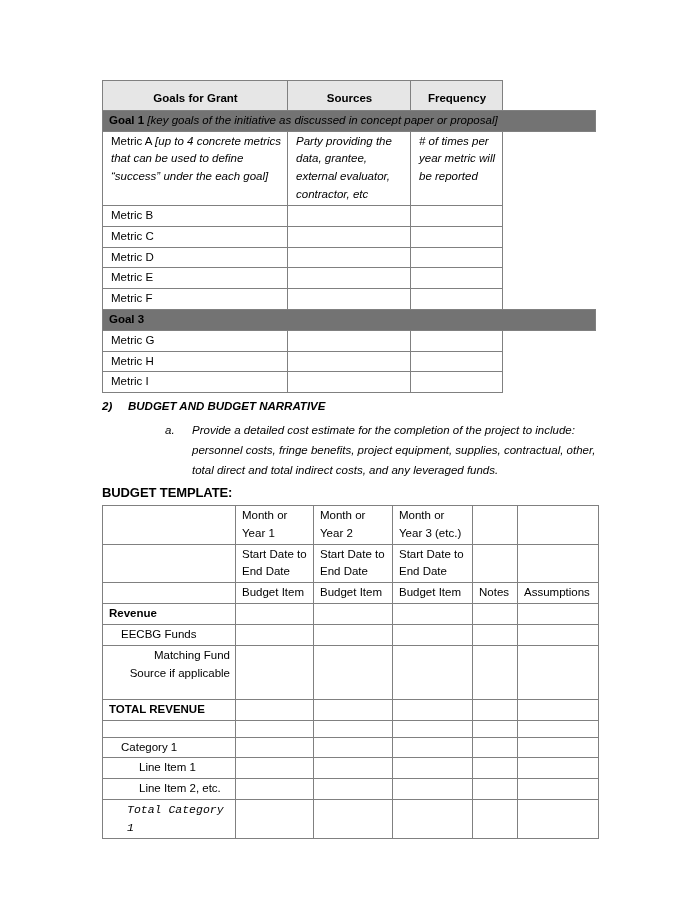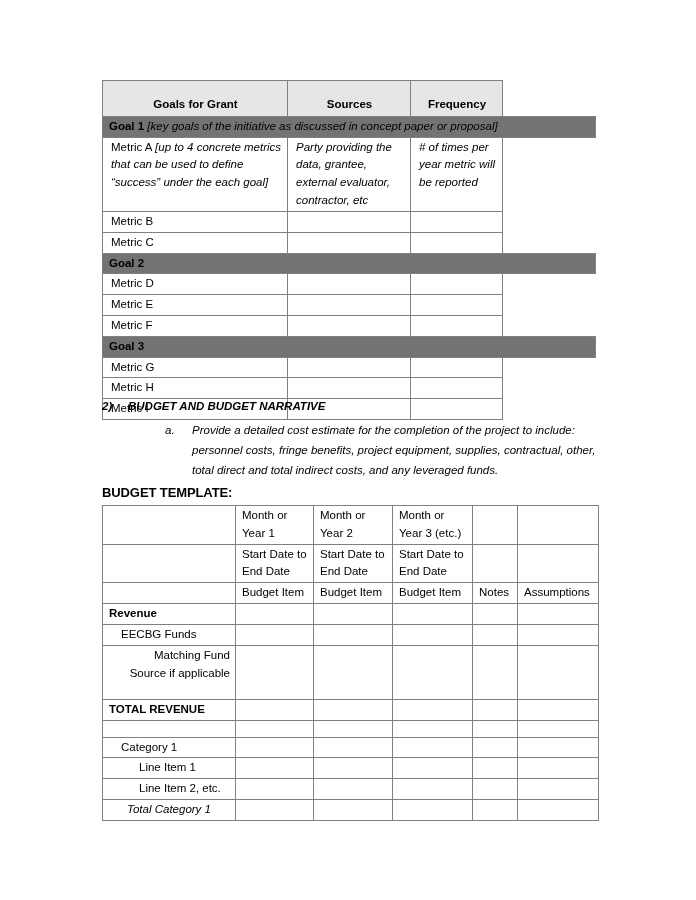--- a/index.html
+++ b/index.html
@@ -45,21 +45,21 @@
     position: absolute;
     left: 102px;
     top: 80px;
     width: 493px;
   }
   #goals-table td.hdr {
     background: #e6e6e6;
     font-weight: bold;
     text-align: center;
     height: 21px;
-    padding-top: 15px;
+    padding-top: 9px;
   }
   #goals-table td.goal {
     background: #737373;
     font-weight: bold;
     height: 17px;
     padding-top: 1px;
     padding-bottom: 1px;
     white-space: nowrap;
   }
   #goals-table td.goal .note {
@@ -127,21 +127,21 @@
   #budget-table td {
     height: 17px;
     padding-top: 1px;
     padding-bottom: 1px;
   }
   #budget-table td.two-line { height: 36px; }
   #budget-table td.three-line { height: 54px; text-align: right; }
   #budget-table td.bold { font-weight: bold; }
   #budget-table td.ind1 { padding-left: 18px; }
   #budget-table td.ind2 { padding-left: 36px; }
-  #budget-table td.ital-ind { padding-left: 24px; font-style: italic; }
+  #budget-table td.ital-ind { padding-left: 24px; font-style: italic; font-family: Liberation Mono, monospace; }
 </style>
 </head>
 <body>
 
 <div class="page">
 
   <table id="goals-table" class="doc-table">
     <colgroup>
       <col style="width:185px">
       <col style="width:123px">
@@ -174,23 +174,20 @@
         <td class="blank-cell"></td>
       </tr>
 
       <tr>
         <td class="metric">Metric C</td>
         <td class="metric"></td>
         <td class="metric"></td>
         <td class="blank-cell"></td>
       </tr>
 
-      <tr>
-        <td class="goal" colspan="4"><span>Goal 2</span><span class="note"></span></td>
-      </tr>
 
       <tr>
         <td class="metric">Metric D</td>
         <td class="metric"></td>
         <td class="metric"></td>
         <td class="blank-cell"></td>
       </tr>
 
       <tr>
         <td class="metric">Metric E</td>

